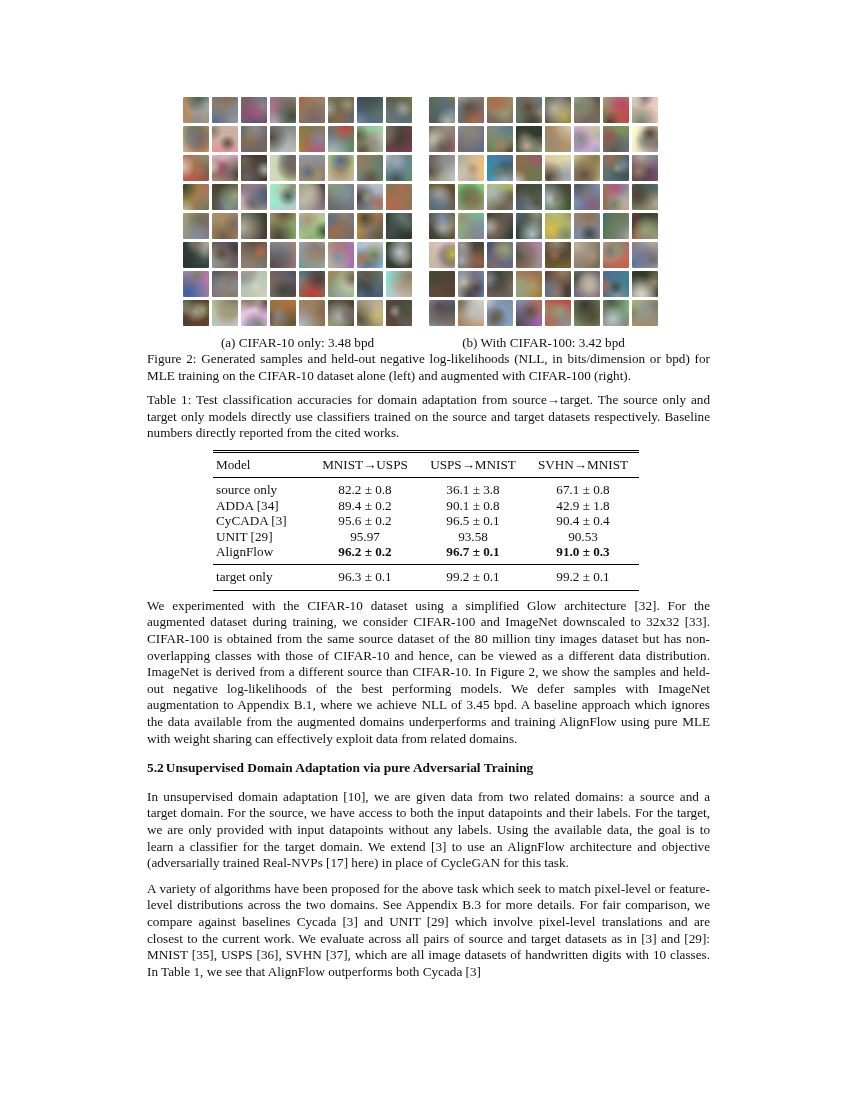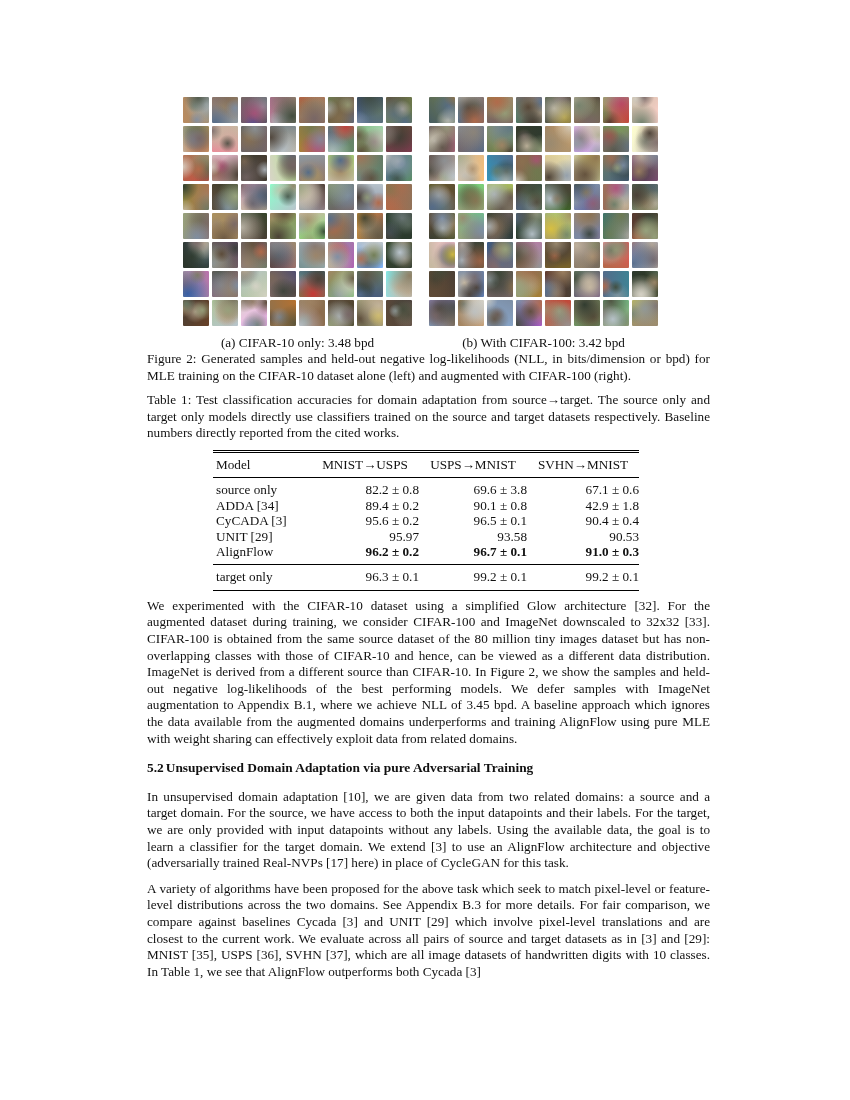--- a/index.html
+++ b/index.html
@@ -33,21 +33,21 @@
     border-top:3px double #000;
     border-bottom:1.4px solid #000;
   }
   table.results th{
     font-weight:normal;text-align:center;
     padding:4px 0 5px 0;border-bottom:1px solid #000;
   }
   table.results th.model-col, table.results td.model-col{
     text-align:left;padding-left:3px;
   }
-  table.results td{text-align:right;padding:0;}
+  table.results td{text-align:center;padding:0;}
   table.results tr.first-data td{padding-top:4px;}
   table.results tr.last-data td{padding-bottom:5px;}
   table.results tr.footer-sep td{
     border-top:1px solid #000;padding-top:4px;padding-bottom:5px;
   }
   td.bold-val{font-weight:bold;margin-top:19px;}
   
   .subsection{
     font-weight:bold;font-size:13.4px;margin:13px 0 12px 0;text-align:left;
   }
@@ -214,22 +214,22 @@
             <th class="model-col" style="width: 95px;">Model</th>
             <th class="" style="width: 108px;">MNIST→USPS</th>
             <th class="" style="width: 108px;">USPS→MNIST</th>
             <th class="" style="width: 112px;">SVHN→MNIST</th>
           </tr>
       </thead>
       <tbody id="results-body">
           <tr class="first-data">
             <td class="model-col">source only</td>
             <td>82.2 ± 0.8</td>
-            <td>69.6 ± 3.8</td>
-            <td>67.1 ± 0.6</td>
+            <td>36.1 ± 3.8</td>
+            <td>67.1 ± 0.8</td>
           </tr>
           <tr>
             <td class="model-col">ADDA [34]</td>
             <td>89.4 ± 0.2</td>
             <td>90.1 ± 0.8</td>
             <td>42.9 ± 1.8</td>
           </tr>
           <tr>
             <td class="model-col">CyCADA [3]</td>
             <td>95.6 ± 0.2</td>

